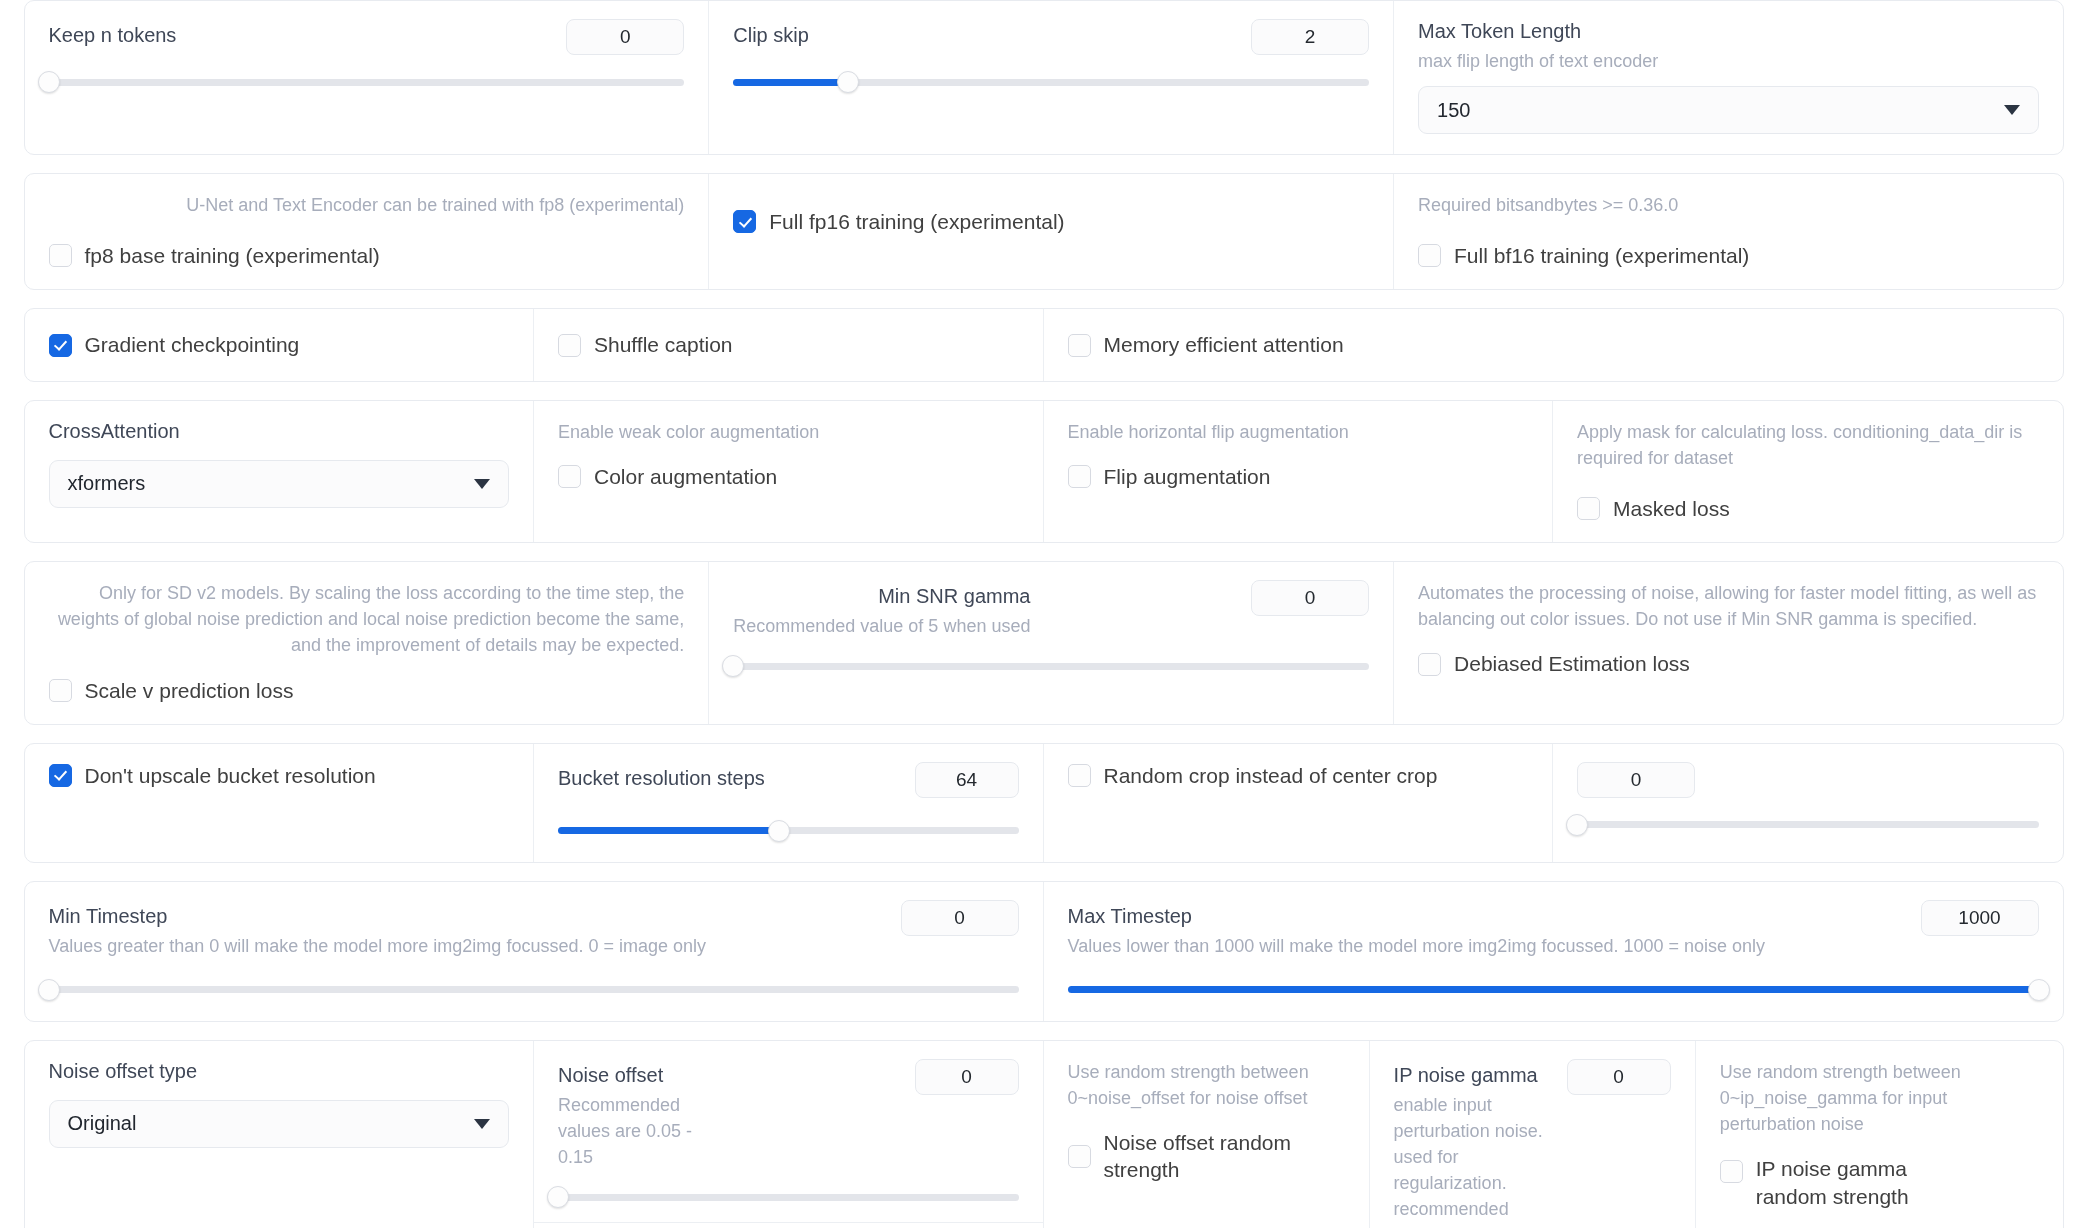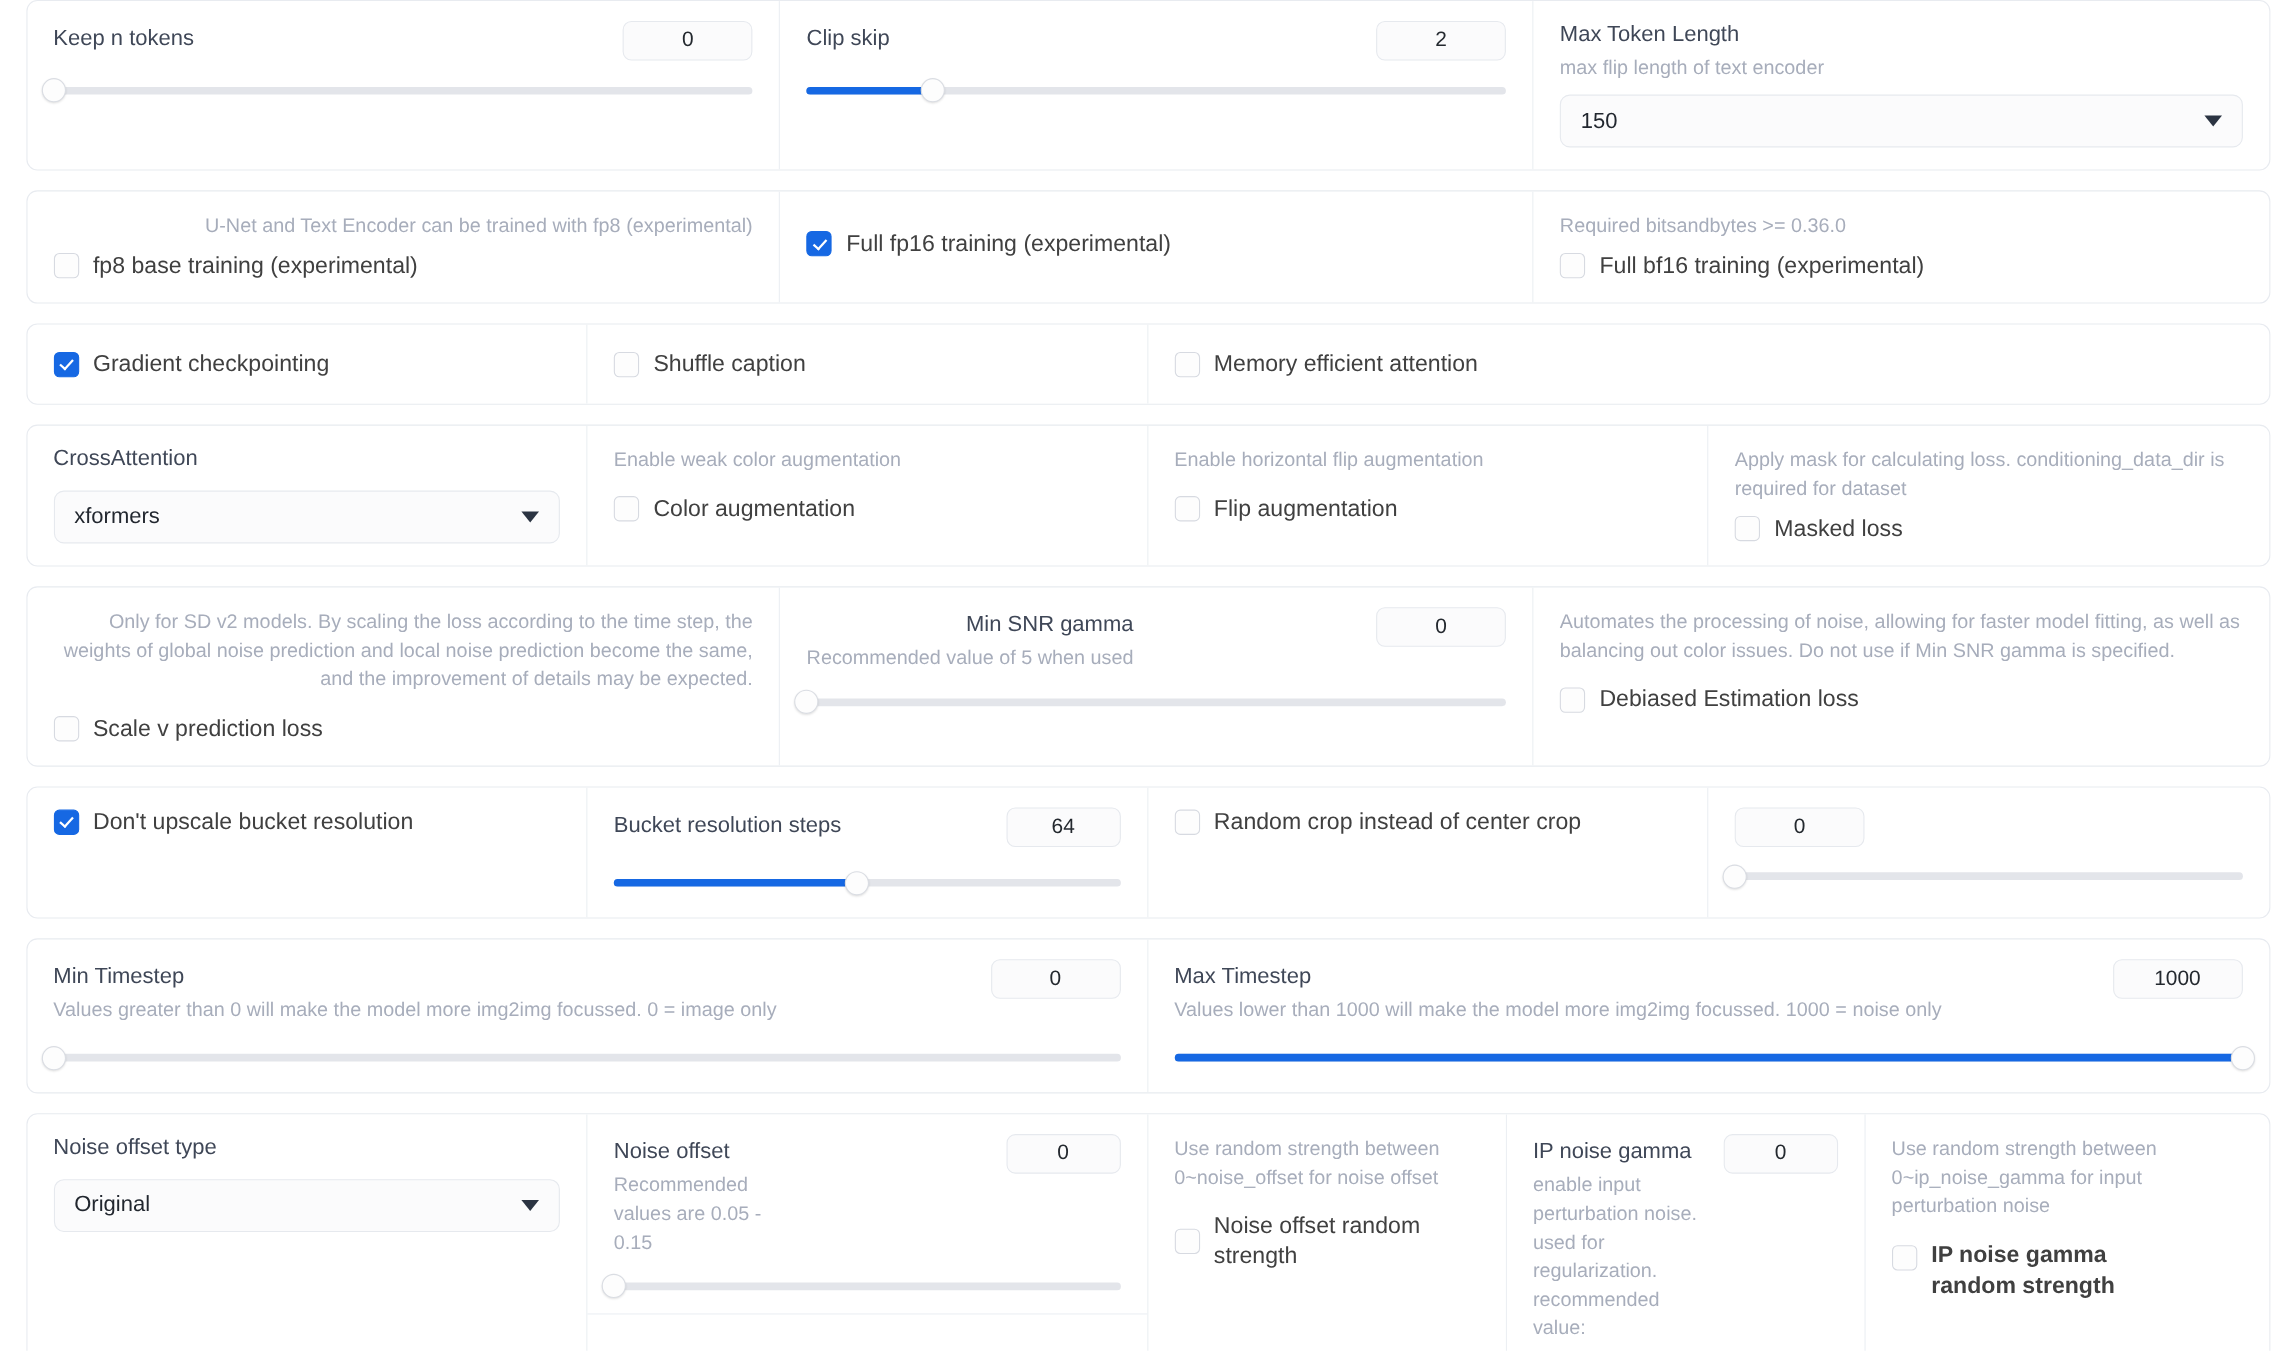--- a/index.html
+++ b/index.html
@@ -140,21 +140,21 @@
     border-right: 8px solid transparent;
     border-top: 10px solid #2b3442;
   }
 
   
   .cb-wrap {
     display: flex;
     align-items: center;
     gap: 13px;
   }
-  .cb-wrap.top { align-items: flex-start; font-weight: bold; }
+  .cb-wrap.top { align-items: flex-start; }
   .cb {
     flex: 0 0 auto;
     width: 23px; height: 23px;
     border-radius: 5px;
     border: 1.5px solid #d7dae1;
     background: #fdfdfd;
   }
   .cb.on {
     background: #1668e3;
     border-color: #1668e3;
@@ -162,21 +162,21 @@
   }
   .cb.on::after {
     content: "";
     position: absolute;
     left: 7.5px; top: 3.5px;
     width: 5px; height: 10px;
     border: solid #fff;
     border-width: 0 2.4px 2.4px 0;
     transform: rotate(42deg);
   }
-  .mt14 { margin-top: 10px; }
+  .mt14 { margin-top: 24px; }
   .mt18 { margin-top: 18px; }
 
   .cell-pad-tall { min-height: 118px; }
 </style>
 </head>
 <body>
 
 <div class="page">
 
   <div class="row">

